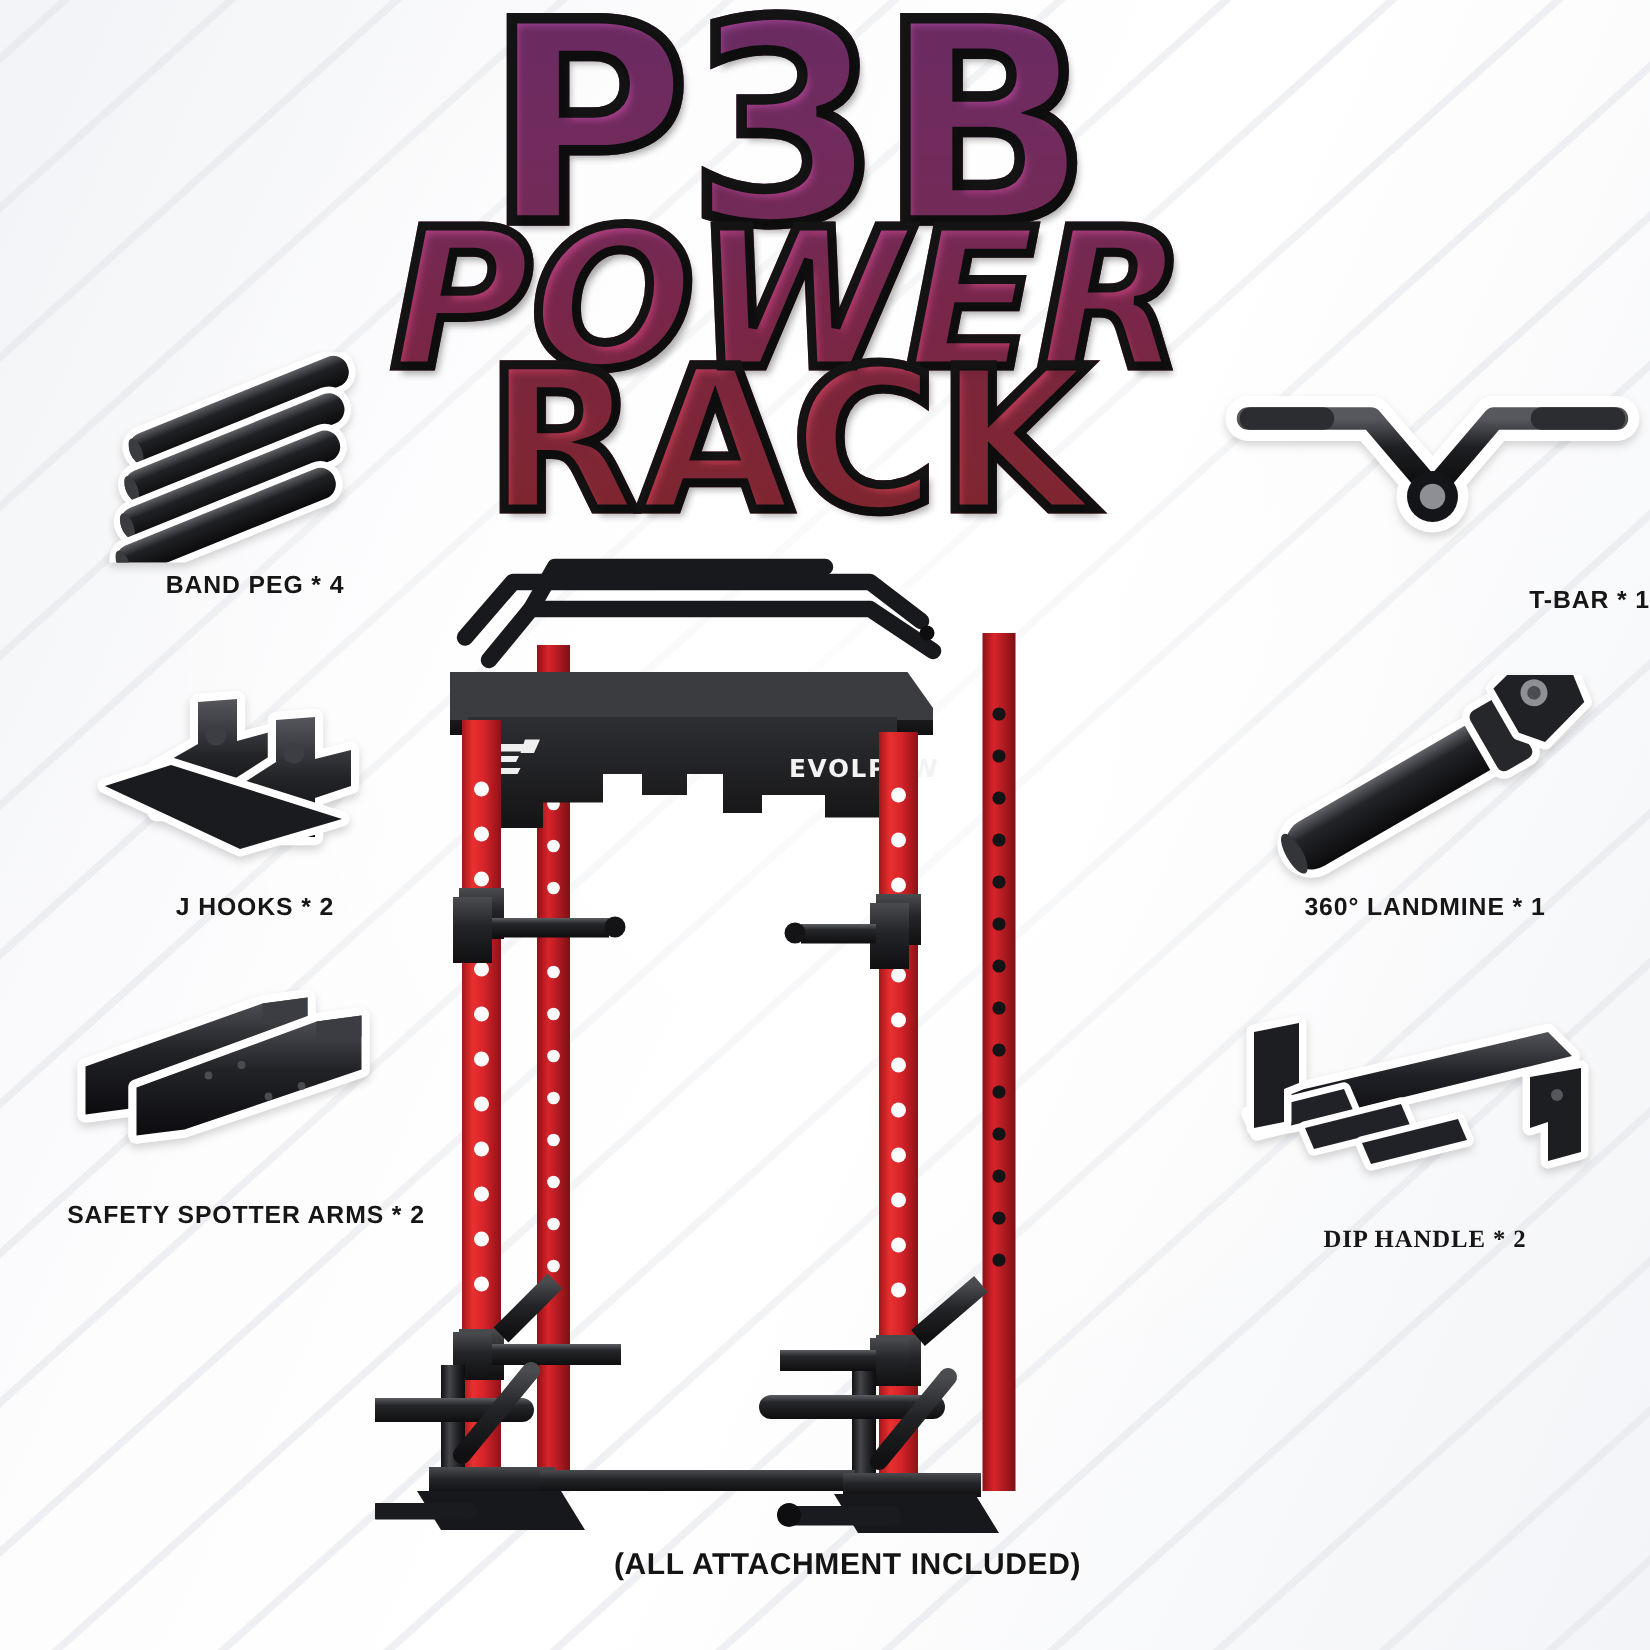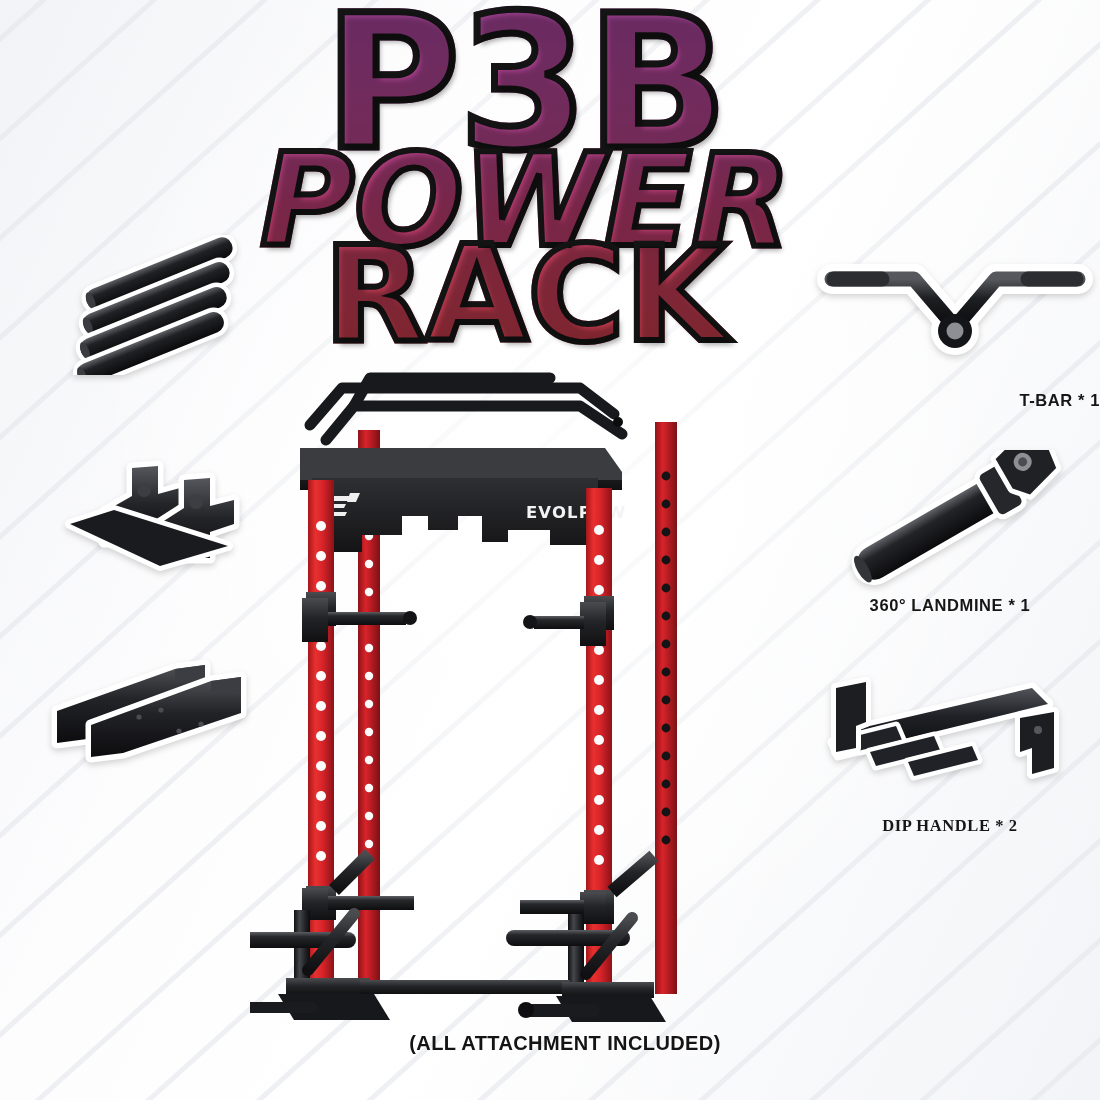--- a/index.html
+++ b/index.html
@@ -299,20 +299,21 @@
           <ellipse cx="34" cy="80.5" rx="4" ry="9" fill="#3a3c40"></ellipse>
         </g>
         <g>
           <rect x="18" y="92" width="156" height="21" rx="10" fill="#fff" stroke="#fff" stroke-width="9"></rect>
           <rect x="18" y="92" width="156" height="21" rx="10" fill="url(#pegG)"></rect>
           <ellipse cx="22" cy="102.5" rx="4" ry="9" fill="#3a3c40"></ellipse>
         </g>
       </g>
     </svg>
   </div>
+  <div class="cap">BAND PEG * 4</div>
 </div>
 
 <div class="attach" id="att-j-hooks" style="left:20px; top:450px;">
   <div class="art">
     <svg class="sticker" width="260" height="130" viewBox="0 0 260 130">
       <defs>
         <linearGradient id="jg" x1="0" y1="0" x2="0" y2="1">
           <stop offset="0" stop-color="#55575c"></stop>
             <stop offset=".5" stop-color="#232428"></stop>
           <stop offset="1" stop-color="#0d0d10"></stop>
@@ -326,20 +327,21 @@
 
         <path d="M116 76 L144 58 L144 30 L170 28 L170 56 L194 50 L194 74 L170 82 L170 108 L116 108 Z" fill="#fff" stroke="#fff" stroke-width="11" stroke-linejoin="round"></path>
         <path d="M116 76 L144 58 L144 30 L170 28 L170 56 L194 50 L194 74 L170 82 L170 108 L116 108 Z" fill="url(#jg)"></path>
         <circle cx="156" cy="52" r="7" fill="#3c3e43"></circle>
 
         <path d="M30 74 L74 60 L188 96 L120 116 Z" fill="#fff" stroke="#fff" stroke-width="10" stroke-linejoin="round"></path>
         <path d="M30 74 L74 60 L188 96 L120 116 Z" fill="#1a1b1f"></path>
       </g>
     </svg>
   </div>
+  <div class="cap">J HOOKS * 2</div>
 </div>
 
 <div class="attach" id="att-spotter" style="left:14px; top:655px;">
   <div class="art">
     <svg class="sticker" width="270" height="130" viewBox="0 0 270 130">
       <defs>
         <linearGradient id="sg" x1="0" y1="0" x2="0" y2="1">
           <stop offset="0" stop-color="#505257"></stop>
             <stop offset=".45" stop-color="#222327"></stop>
           <stop offset="1" stop-color="#0c0c0f"></stop>
@@ -358,20 +360,21 @@
         <path d="M182 26 L212 22 L212 36 L182 40 Z" fill="#3b3d42"></path>
       </g>
       <g fill="#4a4c51">
         <circle cx="110" cy="62" r="2.6"></circle>
           <circle cx="132" cy="55" r="2.6"></circle>
         <circle cx="150" cy="76" r="2.6"></circle>
           <circle cx="172" cy="69" r="2.6"></circle>
       </g>
     </svg>
   </div>
+  <div class="cap">SAFETY SPOTTER ARMS * 2</div>
 </div>
 
 <div class="attach" id="att-t-bar" style="left:800px; top:245px;text-align:right;">
   <div class="art">
     <svg class="sticker" width="290" height="120" viewBox="0 0 290 120">
       <defs>
         <linearGradient id="tg" x1="0" y1="0" x2="0" y2="1">
           <stop offset="0" stop-color="#56585d"></stop>
             <stop offset=".4" stop-color="#1e1f22"></stop>
           <stop offset="1" stop-color="#0a0a0c"></stop>

